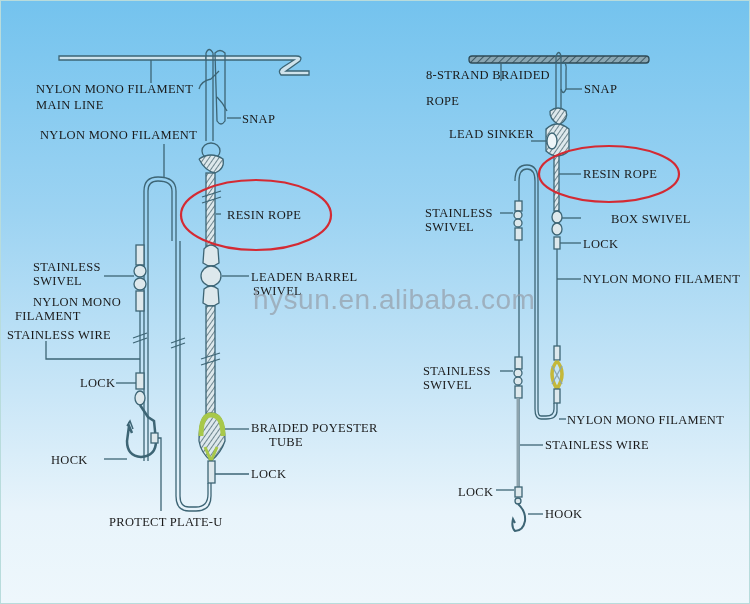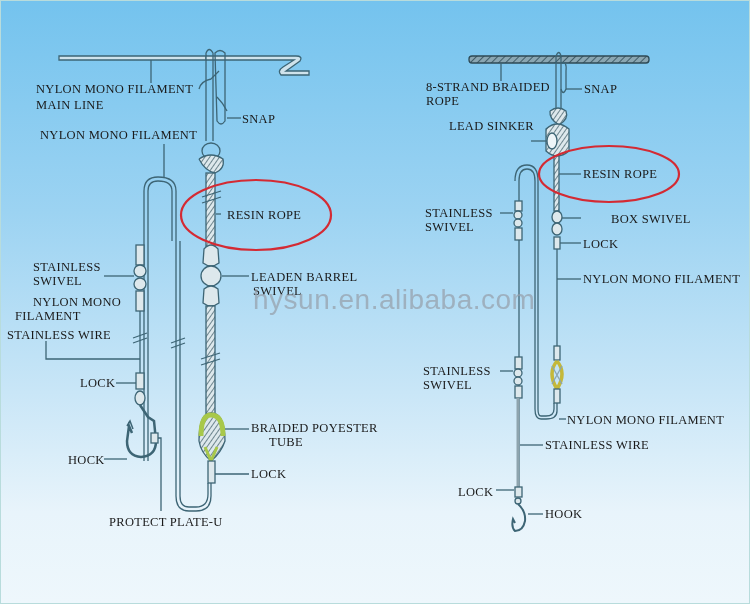--- a/index.html
+++ b/index.html
@@ -178,28 +178,28 @@
   <span class="lbl" style="left:32px;top:259px">STAINLESS</span>
   <span class="lbl" style="left:32px;top:273px">SWIVEL</span>
   <span class="lbl" style="left:250px;top:269px">LEADEN BARREL</span>
   <span class="lbl" style="left:252px;top:283px">SWIVEL</span>
   <span class="lbl" style="left:32px;top:294px">NYLON MONO</span>
   <span class="lbl" style="left:14px;top:308px">FILAMENT</span>
   <span class="lbl" style="left:6px;top:327px">STAINLESS WIRE</span>
   <span class="lbl" style="left:79px;top:375px">LOCK</span>
   <span class="lbl" style="left:250px;top:420px">BRAIDED POYESTER</span>
   <span class="lbl" style="left:268px;top:434px">TUBE</span>
-  <span class="lbl" style="left:67px;top:452px">HOCK</span>
+  <span class="lbl" style="left:50px;top:452px">HOCK</span>
   <span class="lbl" style="left:250px;top:466px">LOCK</span>
   <span class="lbl" style="left:108px;top:514px">PROTECT PLATE-U</span>
 
-  <span class="lbl" style="left:425px;top:79px">8-STRAND BRAIDED</span>
+  <span class="lbl" style="left:425px;top:67px">8-STRAND BRAIDED</span>
   <span class="lbl" style="left:425px;top:93px">ROPE</span>
   <span class="lbl" style="left:583px;top:81px">SNAP</span>
-  <span class="lbl" style="left:448px;top:118px">LEAD SINKER</span>
+  <span class="lbl" style="left:448px;top:126px">LEAD SINKER</span>
   <span class="lbl" style="left:582px;top:166px">RESIN ROPE</span>
   <span class="lbl" style="left:424px;top:205px">STAINLESS</span>
   <span class="lbl" style="left:424px;top:219px">SWIVEL</span>
   <span class="lbl" style="left:610px;top:211px">BOX SWIVEL</span>
   <span class="lbl" style="left:582px;top:236px">LOCK</span>
   <span class="lbl" style="left:582px;top:271px">NYLON MONO FILAMENT</span>
   <span class="lbl" style="left:422px;top:363px">STAINLESS</span>
   <span class="lbl" style="left:422px;top:377px">SWIVEL</span>
   <span class="lbl" style="left:566px;top:412px">NYLON MONO FILAMENT</span>
   <span class="lbl" style="left:544px;top:437px">STAINLESS WIRE</span>

